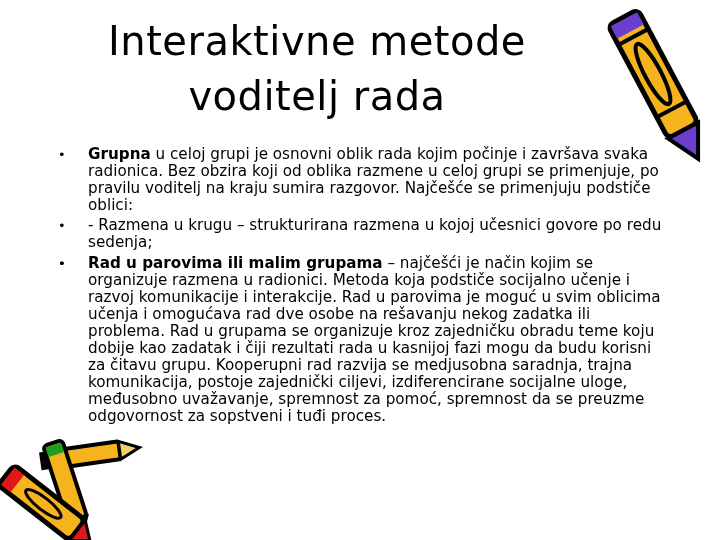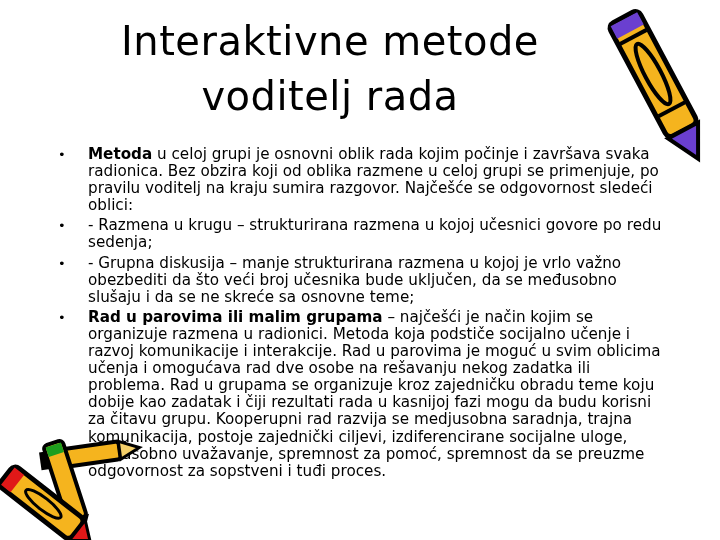--- a/index.html
+++ b/index.html
@@ -1,21 +1,21 @@
 <!DOCTYPE html>
 <html><head>
   <meta charset="utf-8">
   <style>
     html, body { margin:0; padding:0; }
     body {
       width:720px; height:540px; background:#ffffff; position:relative; overflow:hidden;
       font-family: "DejaVu Sans", sans-serif; color:#000;
     }
     .title {
-      position:absolute; left:80px; top:14px; width:500px; text-align:center;
+      position:absolute; left:67px; top:14px; width:500px; text-align:center;
       font-size:40px; line-height:55px; font-weight:normal; letter-spacing:0.5px;
     }
     .body-list {
       position:absolute; left:58px; top:146px; width:610px; margin:0; padding:0; list-style:none;
       font-size:15.2px; line-height:17.1px;
     }
     .body-list li { position:relative; padding-left:30px; margin-bottom:3px; }
     .bullet { position:absolute; left:0; top:0; width:12px; font-size:13px; }
     .bold { font-weight:bold; }
     .pencil { position:absolute; }
@@ -24,29 +24,28 @@
 <body>
 
 <div class="title">
   <div>Interaktivne metode</div>
   <div>voditelj rada</div>
 </div>
 
 <ul class="body-list">
   <li>
     <span class="bullet">•</span>
-    <span class="bold">Metoda</span><span> u celoj grupi je osnovni oblik rada kojim počinje i završava svaka radionica. Bez obzira koji od oblika razmene u celoj grupi se primenjuje, po pravilu voditelj na kraju sumira razgovor. Najčešće se odgovornost sledeći oblici:</span>
+    <span class="bold">Grupna</span><span> u celoj grupi je osnovni oblik rada kojim počinje i završava svaka radionica. Bez obzira koji od oblika razmene u celoj grupi se primenjuje, po pravilu voditelj na kraju sumira razgovor. Najčešće se primenjuju podstiče oblici:</span>
   </li>
   <li>
     <span class="bullet">•</span>
     <span>- Razmena u krugu – strukturirana razmena u kojoj učesnici govore po redu sedenja;</span>
   </li>
   <li>
     <span class="bullet">•</span>
-    <span>- Grupna diskusija – manje strukturirana razmena u kojoj je vrlo važno obezbediti da što veći broj učesnika bude uključen, da se međusobno slušaju i da se ne skreće sa osnovne teme;</span>
   </li>
   <li>
     <span class="bullet">•</span>
     <span class="bold">Rad u parovima ili malim grupama</span><span> – najčešći je način kojim se organizuje razmena u radionici. Metoda koja podstiče socijalno učenje i razvoj komunikacije i interakcije. Rad u parovima je moguć u svim oblicima učenja i omogućava rad dve osobe na rešavanju nekog zadatka ili problema. Rad u grupama se organizuje kroz zajedničku obradu teme koju dobije kao zadatak i čiji rezultati rada u kasnijoj fazi mogu da budu korisni za čitavu grupu. Kooperupni rad razvija se medjusobna saradnja, trajna komunikacija, postoje zajednički ciljevi, izdiferencirane socijalne uloge, međusobno uvažavanje, spremnost za pomoć, spremnost da se preuzme odgovornost za sopstveni i tuđi proces.</span>
   </li>
 </ul>
 
 <svg class="pencil" style="left:600px;top:0px" width="120" height="170" viewBox="0 0 120 170">
   <g transform="rotate(-28 60 85)">
     <rect x="42" y="8" width="34" height="128" rx="6" fill="#f5b41e" stroke="#000" stroke-width="5"></rect>

